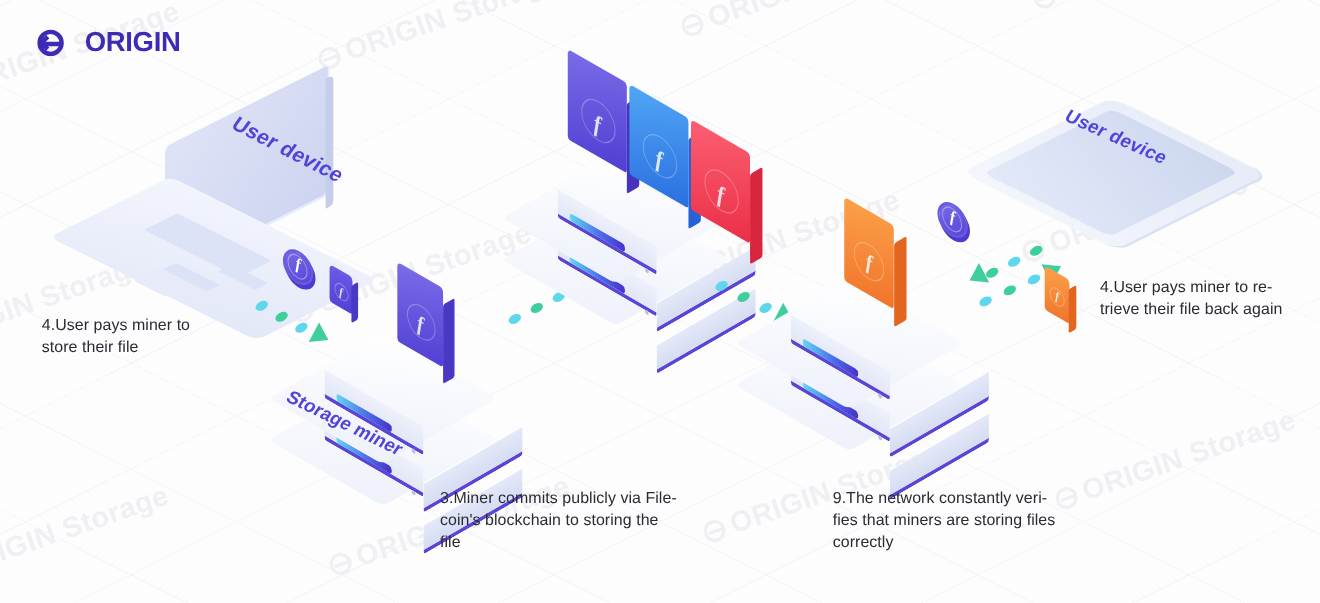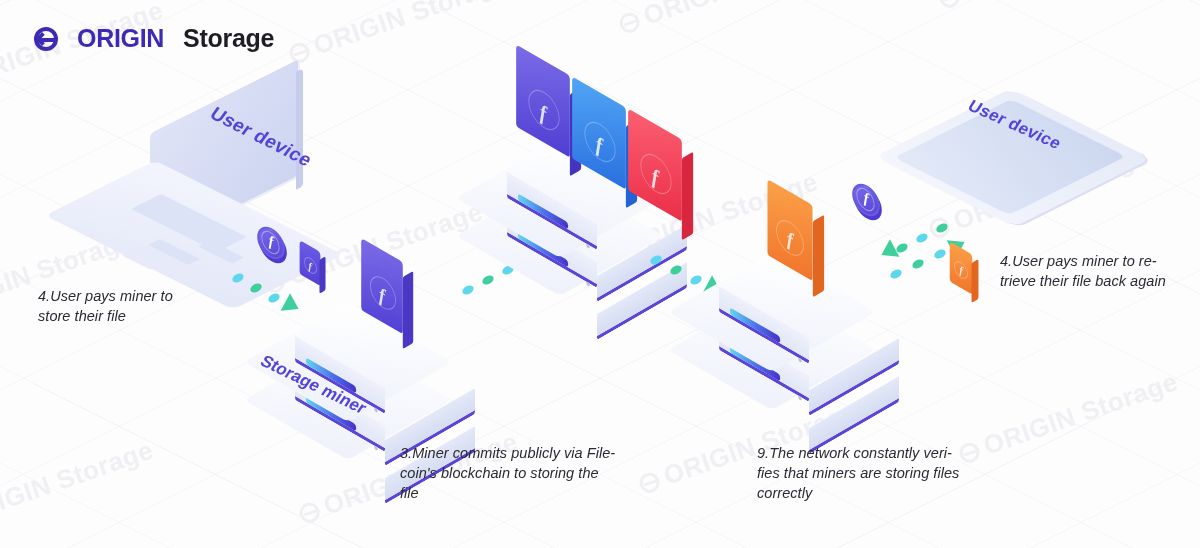--- a/index.html
+++ b/index.html
@@ -188,21 +188,21 @@
   }
   .thead{
     position:absolute; width:0;height:0;
     border-left:10px solid transparent; border-right:10px solid transparent;
     border-bottom:15px solid #3fcf9c;
   }
 
   
   .caption{
     position:absolute; font-size:14.5px; line-height:1.38; color:#2a2a33;
-    font-weight:400; white-space:pre-line; letter-spacing:.05px;font-style:italic;
+    font-weight:400; white-space:pre-line; letter-spacing:.05px;
   }
 
   
   .rot-label{
     position:absolute; font-size:17px; font-weight:800; color:#5244d8;
     white-space:nowrap;
   }
 </style>
 </head>
 <body>
@@ -253,21 +253,20 @@
     </div>
   <div class="wm" style="left:960px; top:440px;">
       <span class="wmo"></span>
       <span>ORIGIN Storage</span>
     </div>
 </div>
 
 <div class="logo">
   <span class="logo-mark"></span>
   <span class="logo-origin">ORIGIN</span>
-  <span class="logo-storage">Storage</span>
 </div>
 
 <div class="node laptop">
   <div class="lap-screen"></div>
   <div class="lap-screen-edge"></div>
   <div class="lap-base"></div>
 
   <div class="lap-key" style="left:58px; top:112px; width:86px; height:30px;"></div>
   <div class="lap-key" style="left:66px; top:150px; width:40px; height:12px;"></div>
   <div class="lap-key" style="left:116px; top:150px; width:34px; height:12px;"></div>

